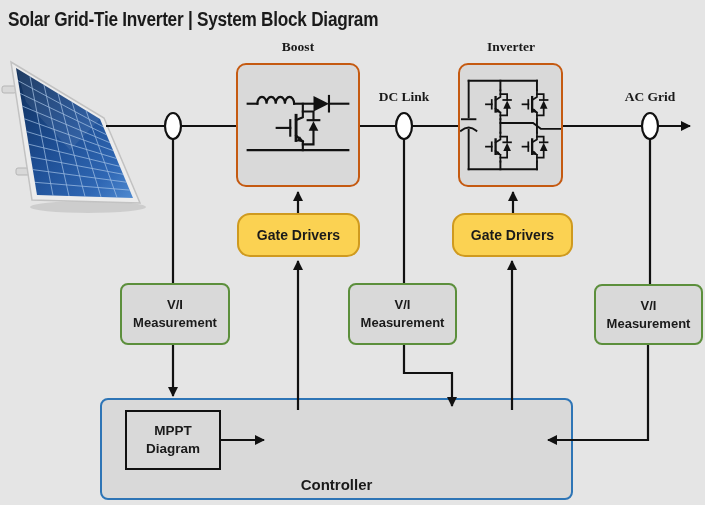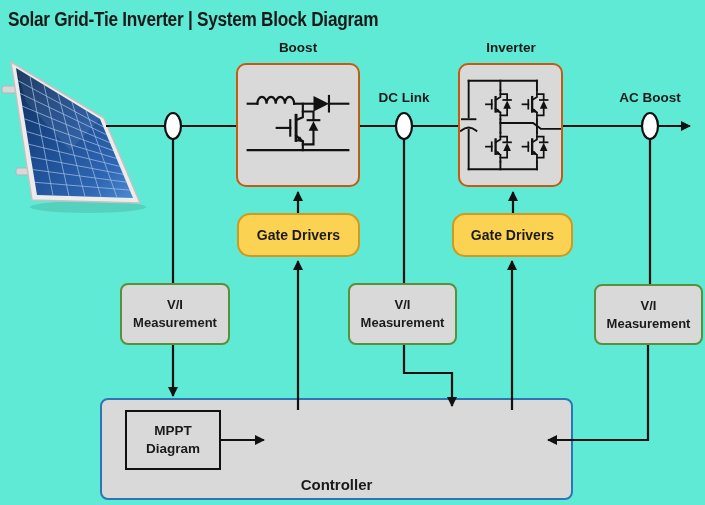--- a/index.html
+++ b/index.html
@@ -1,17 +1,17 @@
 <!DOCTYPE html>
 <html><head>
 <meta charset="utf-8">
 <style>
   html,body{margin:0;padding:0;background:#ffffff;}
   .stage{
-    position:relative;width:705px;height:505px;background:#5eead4;overflow:hidden;
+    position:relative;width:705px;height:505px;background:#e5e5e5;overflow:hidden;
     font-family:"Liberation Sans", sans-serif;color:#1a1a1a;
     --c-line:#111111;
     --c-gray:#d9d9d9;
     --c-orange:#c55a11;
     --c-yellow-fill:#fbd252;
     --c-yellow-border:#cf9a1f;
     --c-green:#5c8f3c;
     --c-blue:#2e75b6;
   }
   .title{
@@ -35,20 +35,21 @@
     display:flex;align-items:center;justify-content:center;font-weight:bold;font-size:13.5px;
     text-align:center;line-height:1.3;
   }
   .ctrl-label{
     position:absolute;left:0;right:0;bottom:5px;text-align:center;
     font-weight:bold;font-size:15px;
   }
   .wire-label{
     position:absolute;transform:translate(-50%,-50%);font-weight:bold;font-size:13.5px;
     white-space:nowrap;
+    font-family:Liberation Serif, serif;
   }
   .mppt-text{display:block;width:64px;margin:0 auto;}
   svg{display:block;}
   .overlay{position:absolute;left:0;top:0;pointer-events:none;z-index:10;}
   .panel-svg{position:absolute;left:0px;top:50px;z-index:1;}
   .circuit{position:absolute;left:0;top:0;width:100%;height:100%;}
   .zblock{z-index:2;}
 </style>
 </head>
 <body>
@@ -172,21 +173,21 @@
   <div class="blk controller-box zblock" style="left:100px;top:398px;width:473px;height:102px;">
     <div class="ctrl-sub" style="left:23px;top:10px;width:96px;height:60px;">
       <span class="mppt-text">MPPT Diagram</span>
     </div>
     <div class="ctrl-label">Controller</div>
   </div>
 
   <div class="wire-label" style="left:298px;top:47px;">Boost</div>
   <div class="wire-label" style="left:511px;top:47px;">Inverter</div>
   <div class="wire-label" style="left:404px;top:97px;">DC Link</div>
-  <div class="wire-label" style="left:650px;top:97px;">AC Boost</div>
+  <div class="wire-label" style="left:650px;top:97px;">AC Grid</div>
 
   <svg class="overlay" width="705" height="505" viewBox="0 0 705 505">
     <defs>
       <marker id="arr" markerWidth="11" markerHeight="10" refX="9" refY="5" orient="auto" markerUnits="userSpaceOnUse">
         <path d="M0,0 L10,5 L0,10 z" fill="#111"></path>
       </marker>
     </defs>
     <g stroke="#111" stroke-width="2.2" fill="none">
       <path d="M106,126 H236"></path>
       <path d="M360,126 H458"></path>

